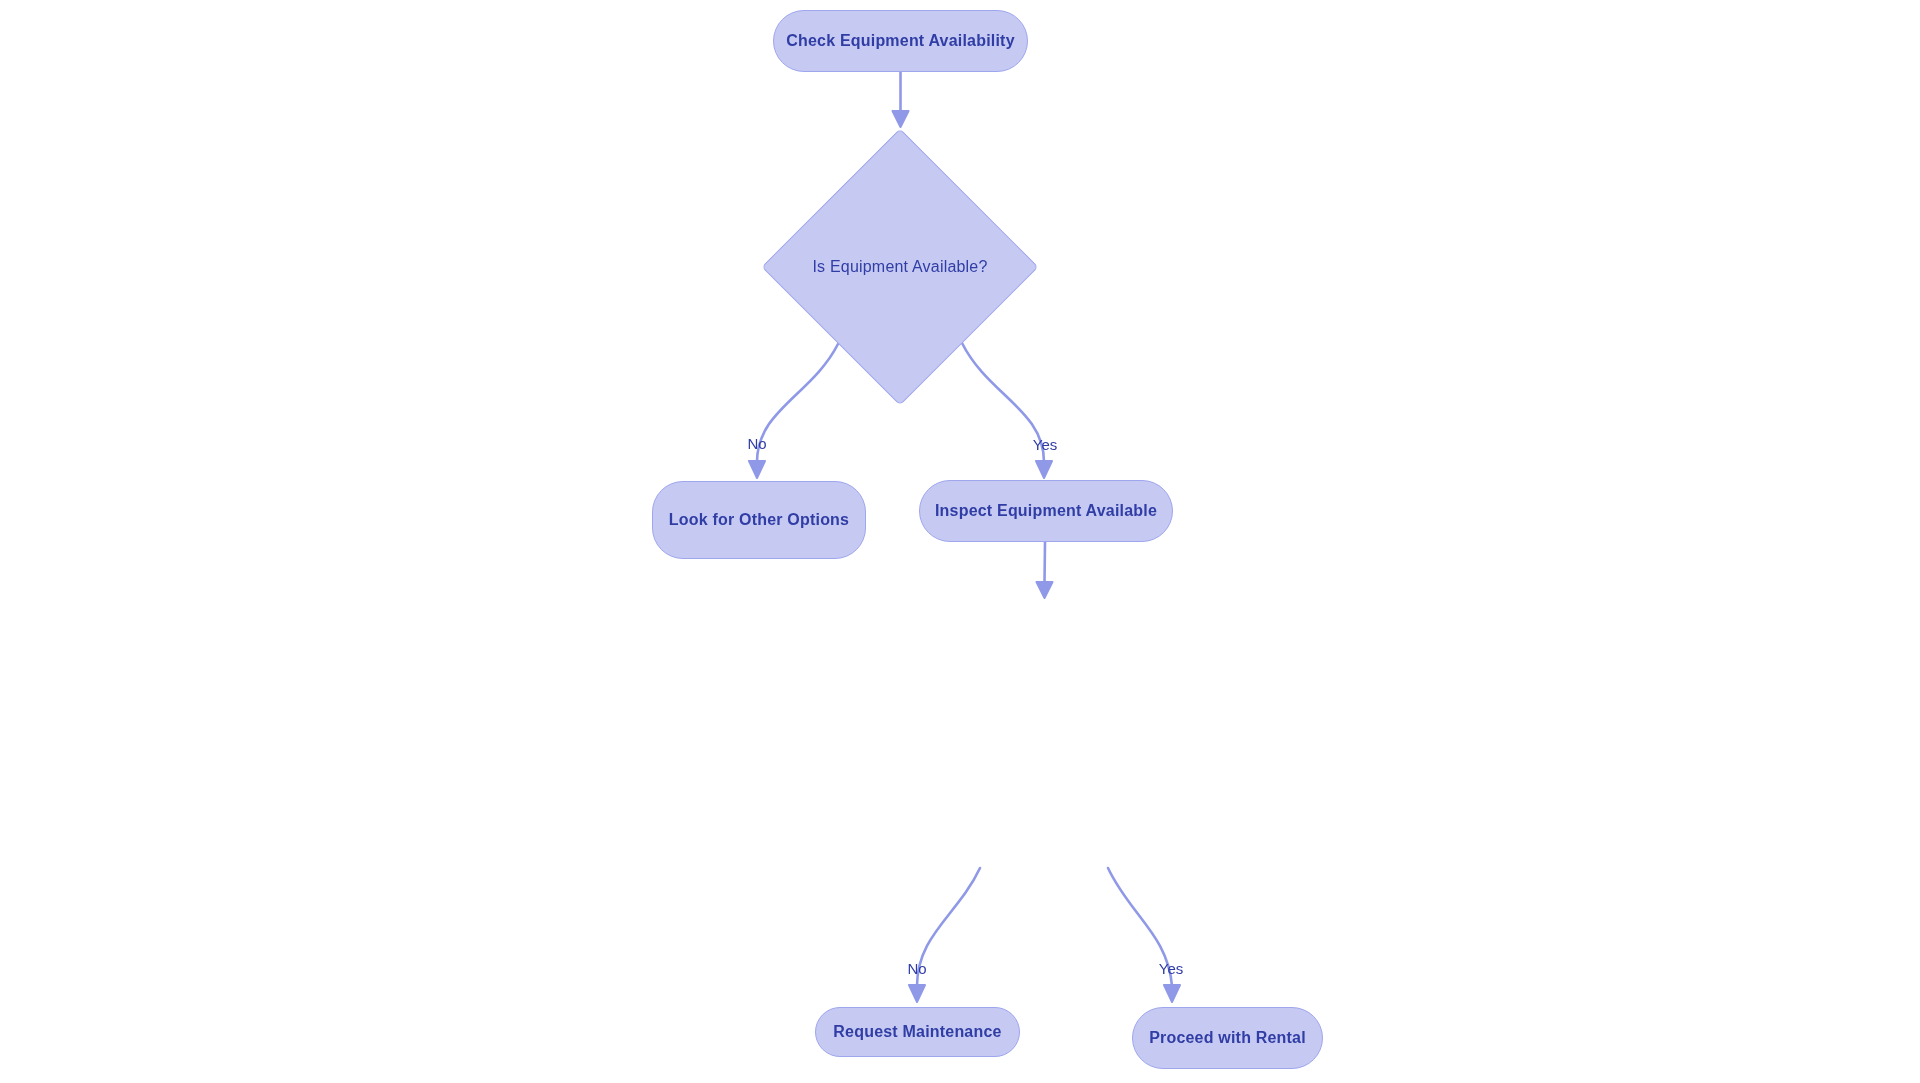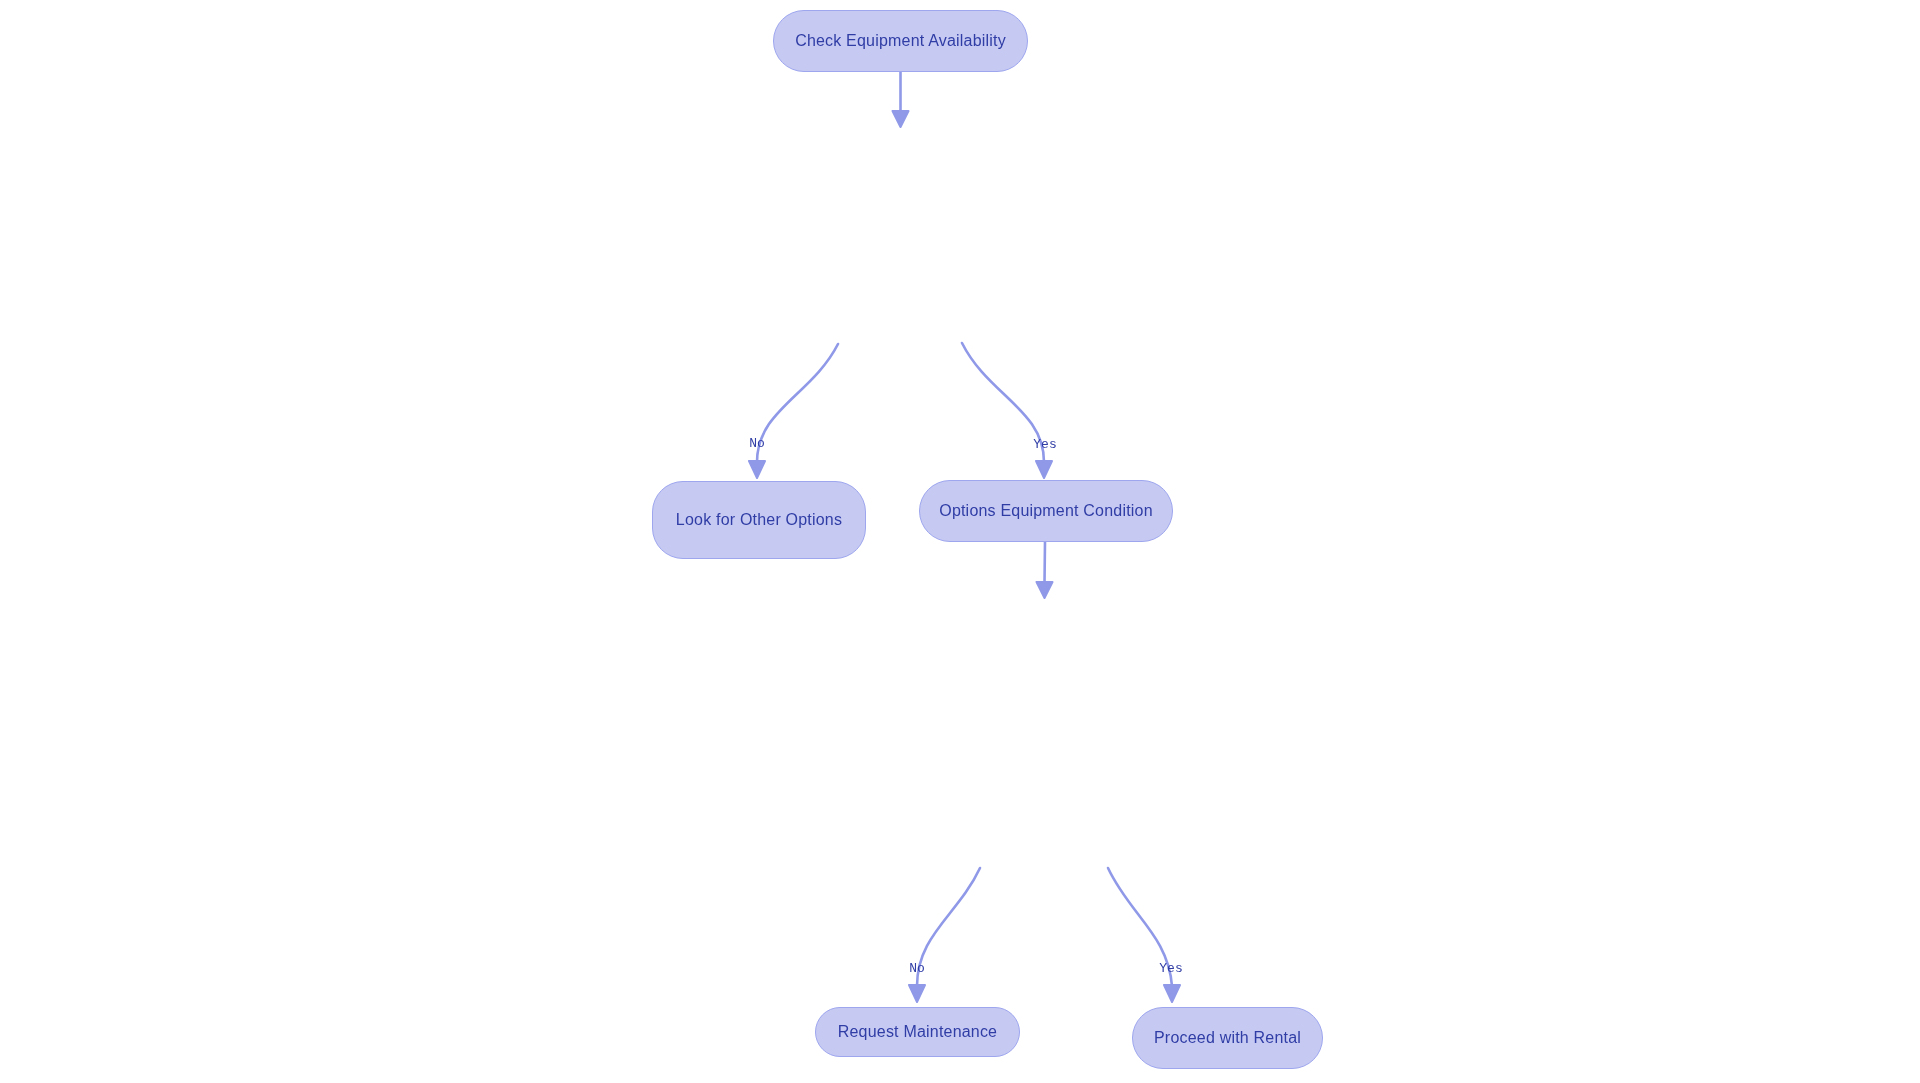--- a/index.html
+++ b/index.html
@@ -26,20 +26,21 @@
     position:absolute;
     display:flex;align-items:center;justify-content:center;
     text-align:center;
     color:var(--node-text);
     font-size:16px;letter-spacing:.2px;line-height:1.25;
   }
   .pill{
     background:var(--node-fill);
     border:1.4px solid var(--node-border);
     border-radius:31px;
+    font-weight:bold;
   }
   .diamond{background:transparent;border:none}
   .diamond .shape{
     position:absolute;left:50%;top:50%;
     transform:translate(-50%,-50%) rotate(45deg);
     background:var(--node-fill);
     border:1.4px solid var(--node-border);
     border-radius:5px;
   }
   .diamond .label{position:relative;z-index:1;width:100%}
@@ -50,23 +51,22 @@
   #node-look     {left:652px;top:481px; width:214px;height:78px}
   #node-inspect  {left:919px;top:480px; width:254px;height:62px}
   #node-decision2{left:880px;top:601px; width:330px;height:330px}
   #node-decision2 .shape{width:233px;height:233px}
   #node-request  {left:815px;top:1007px;width:205px;height:50px}
   #node-proceed  {left:1132px;top:1007px;width:191px;height:62px}
 
   .edge-label{
     position:absolute;
     transform:translate(-50%,-50%);
-    font-size:13px;color:var(--node-text);
+    font-size:15px;color:var(--node-text);
     white-space:nowrap;
-    font-family:Liberation Mono, monospace;
   }
   #label-no1 {left:757px; top:443px}
   #label-yes1{left:1045px;top:444px}
   #label-no2 {left:917px; top:968px}
   #label-yes2{left:1171px;top:968px}
 </style>
 </head>
 <body>
 
 <div class="canvas">
@@ -89,27 +89,31 @@
     <polygon points="909,985 925,985 917,1002"></polygon>
 
     <path d="M1108 868 C1130 915 1168 935 1172 986"></path>
     <polygon points="1164,985 1180,985 1172,1002"></polygon>
   </svg>
 
   <div class="node pill" id="node-start">
     <span class="label">Check Equipment Availability</span>
   </div>
 
+  <div class="node diamond" id="node-decision1">
+    <span class="shape"></span>
+    <span class="label">Is Equipment Available?</span>
+  </div>
 
   <div class="node pill" id="node-look">
     <span class="label">Look for Other Options</span>
   </div>
 
   <div class="node pill" id="node-inspect">
-    <span class="label">Options Equipment Condition</span>
+    <span class="label">Inspect Equipment Available</span>
   </div>
 
 
   <div class="node pill" id="node-request">
     <span class="label">Request Maintenance</span>
   </div>
 
   <div class="node pill" id="node-proceed">
     <span class="label">Proceed with Rental</span>
   </div>

